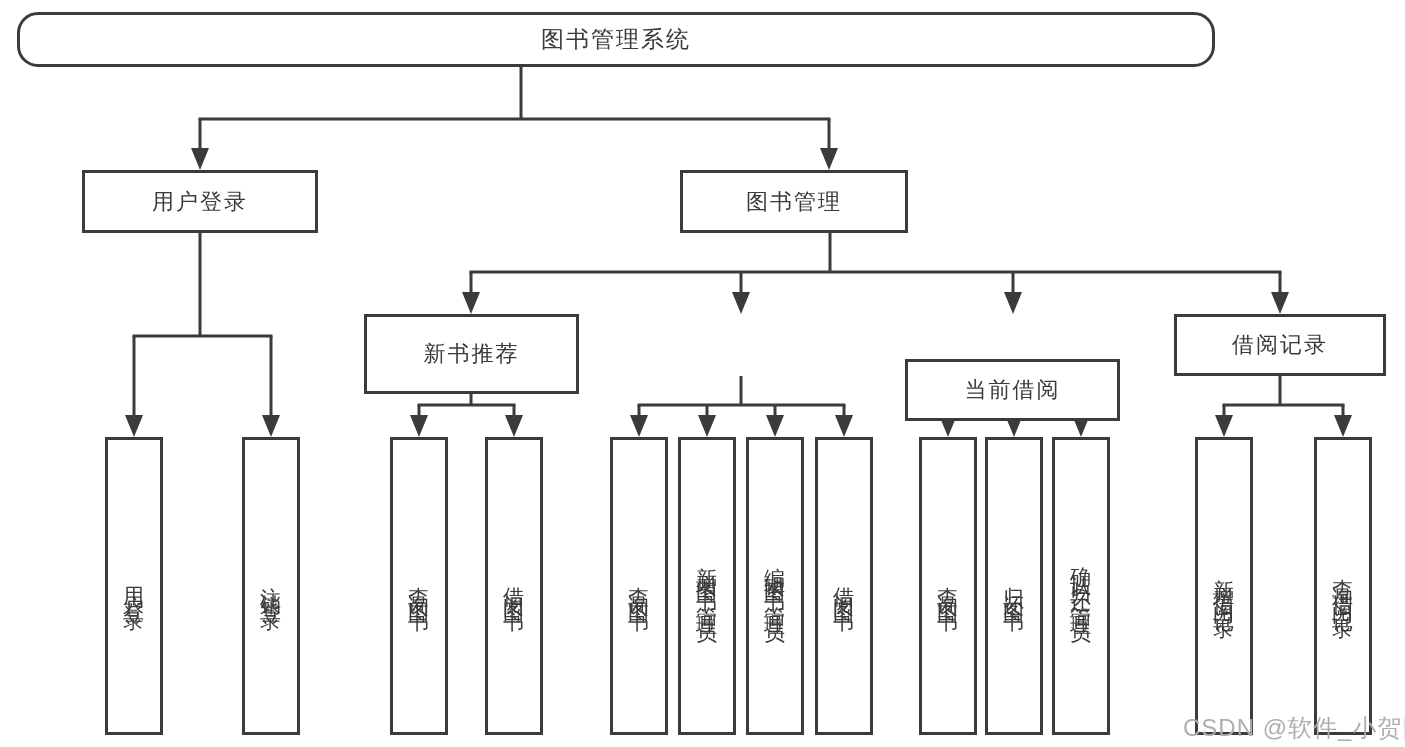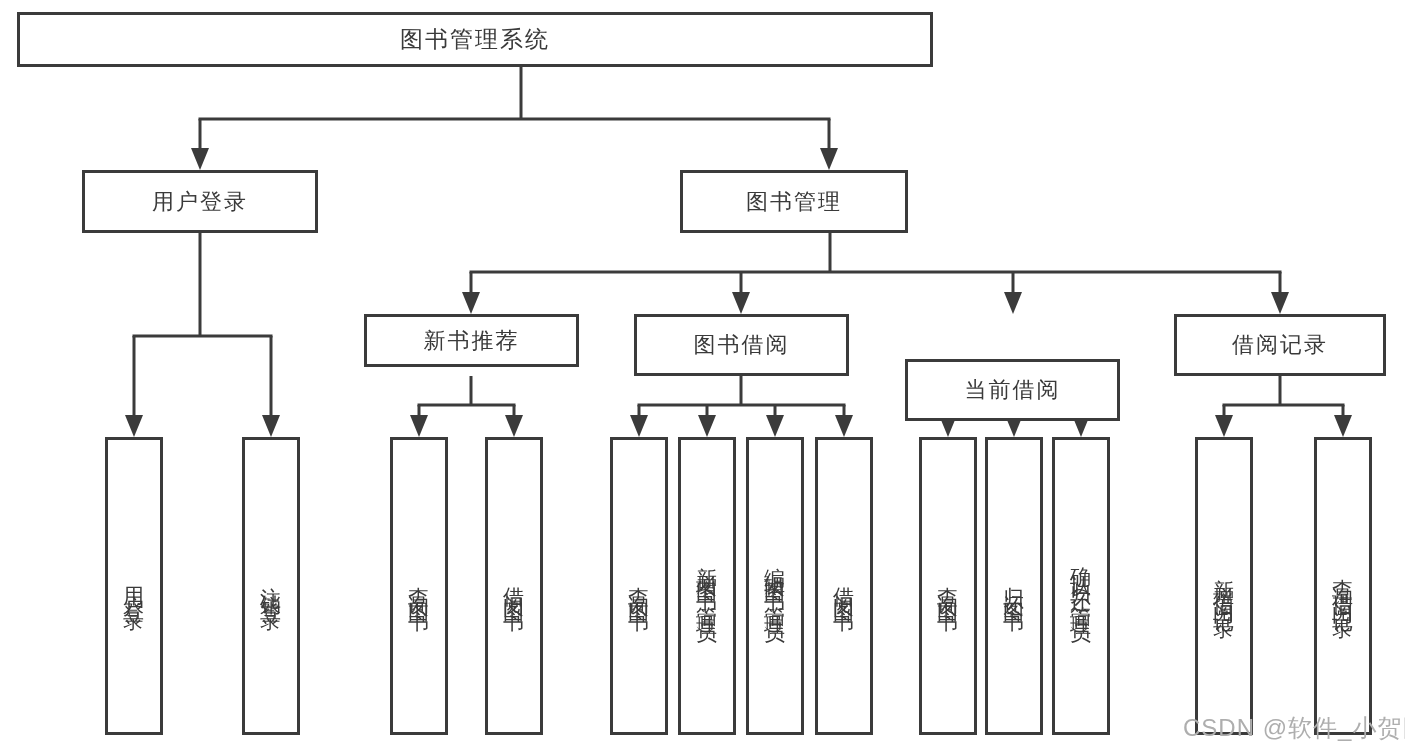--- a/index.html
+++ b/index.html
@@ -130,36 +130,33 @@
       <polygon points="766,415 784,415 775,437"></polygon>
       <polygon points="835,415 853,415 844,437"></polygon>
       <polygon points="939,415 957,415 948,437"></polygon>
       <polygon points="1005,415 1023,415 1014,437"></polygon>
       <polygon points="1072,415 1090,415 1081,437"></polygon>
       <polygon points="1215,415 1233,415 1224,437"></polygon>
       <polygon points="1334,415 1352,415 1343,437"></polygon>
     </g>
   </svg>
 
-  <div class="node node-h node-root" style="left:17px; top:12px; width:916px; height:55px;">
+  <div class="node node-h node-root" style="left:17px; top:12px; width:1198px; height:55px;border-radius:21px;">
     <span>图书管理系统</span>
   </div>
 
   <div class="node node-h" style="left:82px; top:170px; width:236px; height:63px;">
     <span>用户登录</span>
   </div>
   <div class="node node-h" style="left:680px; top:170px; width:228px; height:63px;text-align:center;">
     <span>图书管理</span>
   </div>
 
-  <div class="node node-h" style="left:364px; top:314px; width:215px; height:53px;">
+  <div class="node node-h" style="left:364px; top:314px; width:215px; height:80px;">
     <span>新书推荐</span>
-  </div>
-  <div class="node node-h" style="left:634px; top:314px; width:215px; height:62px;">
-    <span>图书借阅</span>
   </div>
   <div class="node node-h" style="left:905px; top:314px; width:215px; height:62px;margin-top:45px;">
     <span>当前借阅</span>
   </div>
   <div class="node node-h" style="left:1174px; top:314px; width:212px; height:62px;">
     <span>借阅记录</span>
   </div>
 
   <div class="node node-v" style="left:105px; top:437px; width:58px; height:298px;">
     <span>用户登录</span>

